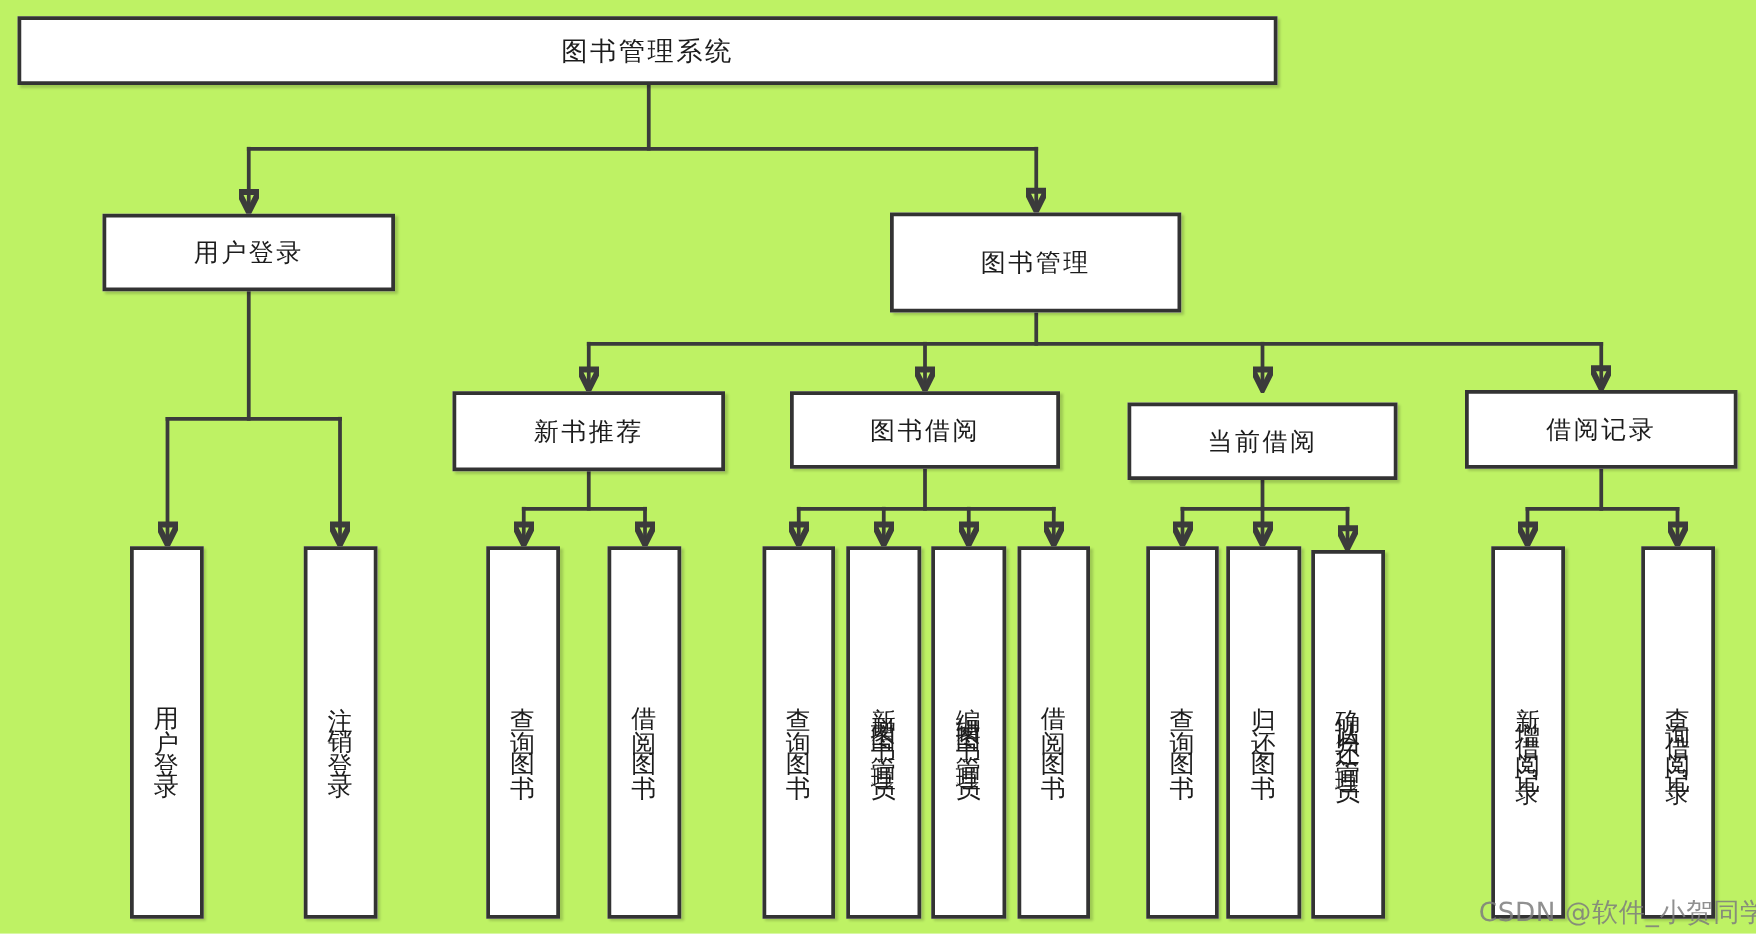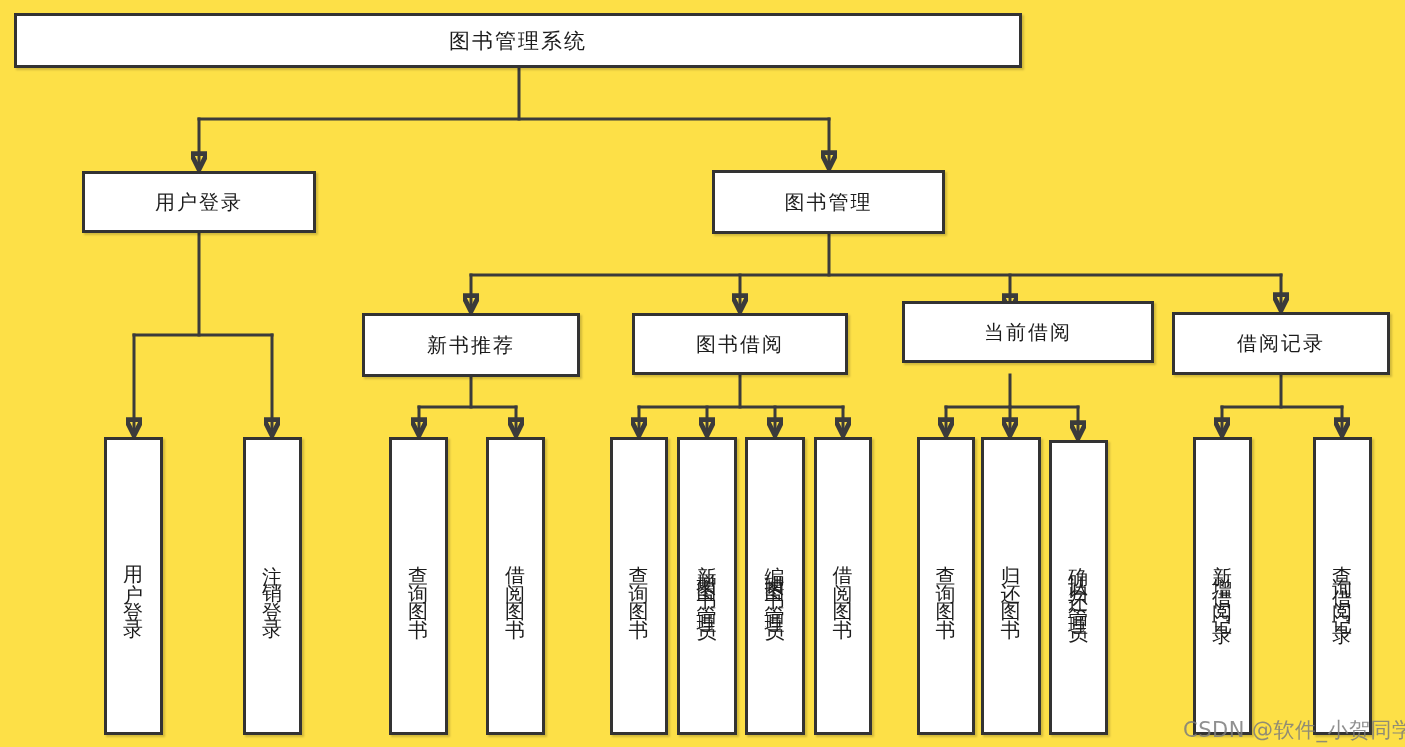--- a/index.html
+++ b/index.html
@@ -1,19 +1,19 @@
 <!DOCTYPE html>
 <html><head>
 <meta charset="utf-8">
 <style>
   html,body{margin:0;padding:0;background:#ffffff;}
   .canvas{
     position:relative;
     width:1405px;height:747px;
-    background:#fde047;
+    background:#bef264;
     font-family:"DejaVu Sans",sans-serif;
     overflow:hidden;
   }
   .connectors{position:absolute;left:0;top:0;z-index:1;}
   .connectors path{stroke:#3b3b3b;stroke-width:3;fill:none;stroke-linecap:square;}
   .box{
     position:absolute;z-index:2;
     box-sizing:border-box;
     background:#ffffff;
     border:3px solid #333333;
@@ -95,31 +95,31 @@
     <path d="M1342,407 V434" marker-end="url(#ah)"></path>
   </svg>
 
   <div class="box h-box root-box" style="left:14px;top:13px;width:1008px;height:55px;">
     <span>图书管理系统</span>
   </div>
 
   <div class="box h-box" style="left:82px;top:171px;width:234px;height:62px;">
     <span>用户登录</span>
   </div>
-  <div class="box h-box" style="left:712px;top:170px;width:233px;height:64px;">
+  <div class="box h-box" style="left:712px;top:170px;width:233px;height:80px;">
     <span>图书管理</span>
   </div>
 
   <div class="box h-box" style="left:362px;top:313px;width:218px;height:64px;">
     <span>新书推荐</span>
   </div>
   <div class="box h-box" style="left:632px;top:313px;width:216px;height:62px;">
     <span>图书借阅</span>
   </div>
-  <div class="box h-box" style="left:902px;top:301px;width:252px;height:62px;justify-content:center;">
+  <div class="box h-box" style="left:902px;top:322px;width:216px;height:62px;justify-content:center;">
     <span>当前借阅</span>
   </div>
   <div class="box h-box" style="left:1172px;top:312px;width:218px;height:63px;text-align:right;">
     <span>借阅记录</span>
   </div>
 
   <div class="box v-box" style="left:104px;top:437px;width:59px;height:298px;">
     <span class="v-label ls-wide">用户登录</span>
   </div>
   <div class="box v-box" style="left:243px;top:437px;width:59px;height:298px;">

